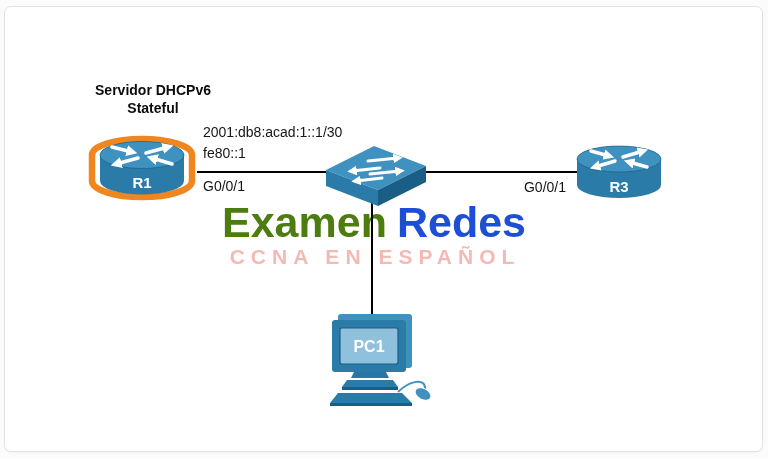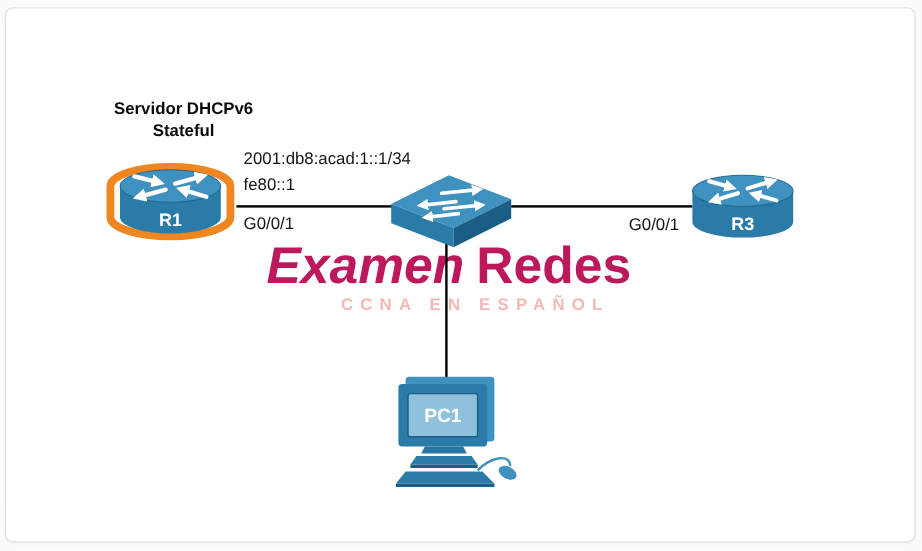--- a/index.html
+++ b/index.html
@@ -7,23 +7,23 @@
   .card{position:absolute;left:4px;top:6px;width:757px;height:444px;background:#ffffff;
         border:1px solid #e3e3e5;border-radius:7px;box-shadow:0 1px 2px rgba(0,0,0,.04);}
   .lbl{position:absolute;color:#151515;font-size:14px;line-height:21px;z-index:3;white-space:nowrap;}
   .cap{position:absolute;color:#0b0b0b;font-weight:bold;font-size:14px;line-height:18px;
        text-align:center;z-index:3;}
   .hline{position:absolute;height:2px;background:#000;z-index:1;}
   .vline{position:absolute;width:2px;background:#000;z-index:1;}
   .dev{position:absolute;z-index:2;}
   .wm{position:absolute;z-index:0;white-space:nowrap;font-weight:bold;}
   .wm-main{top:198px;left:374px;transform:translateX(-50%);font-size:43px;}
-  .wm-main .w1{color:#be185d;font-style:italic;}
-  .wm-main .w2{color:#be185d;margin-left:10px;}
-  .wm-sub{top:245px;left:396px;transform:translateX(-50%);font-size:14px;
+  .wm-main .w1{color:#4d7c0f;}
+  .wm-main .w2{color:#1d4ed8;margin-left:10px;}
+  .wm-sub{top:245px;left:375px;transform:translateX(-50%);font-size:21px;
           letter-spacing:6px;color:#f3b9b4;}
   svg{display:block;}
   .devlabel{font-family:"Liberation Sans","DejaVu Sans",sans-serif;font-weight:bold;fill:#ffffff;}
 </style>
 </head>
 <body>
 
 <div class="stage">
   <div class="card"></div>
 
@@ -35,21 +35,21 @@
   <div class="hline" style="left:197px;top:171px;width:130px;"></div>
   <div class="hline" style="left:426px;top:171px;width:151px;"></div>
   <div class="vline" style="left:371px;top:200px;height:116px;"></div>
 
   <div class="cap" style="left:53px;top:81px;width:200px;">
     <div>Servidor DHCPv6</div>
     <div>Stateful</div>
   </div>
 
   <div class="lbl" style="left:203px;top:122px;">
-    <div>2001:db8:acad:1::1/34</div>
+    <div>2001:db8:acad:1::1/30</div>
     <div>fe80::1</div>
   </div>
   <div class="lbl" style="left:203px;top:176px;">G0/0/1</div>
   <div class="lbl" style="left:465px;top:177px;width:101px;text-align:right;">G0/0/1</div>
 
   <div class="dev" style="left:86px;top:132px;">
     <svg width="112" height="72" viewBox="0 0 112 72">
       <defs>
         <marker id="r1a" viewBox="0 0 10 10" refX="5" refY="5" markerWidth="3.1" markerHeight="3.1" orient="auto">
           <path d="M0,0 L10,5 L0,10 z" fill="#ffffff"></path>

